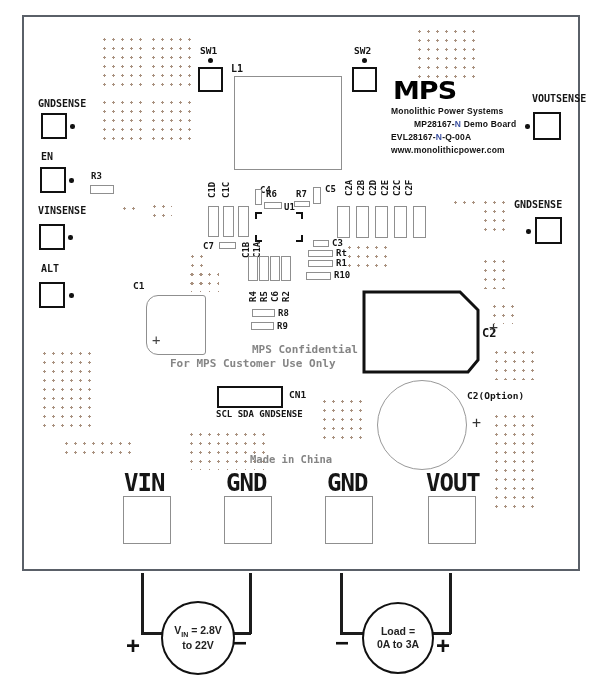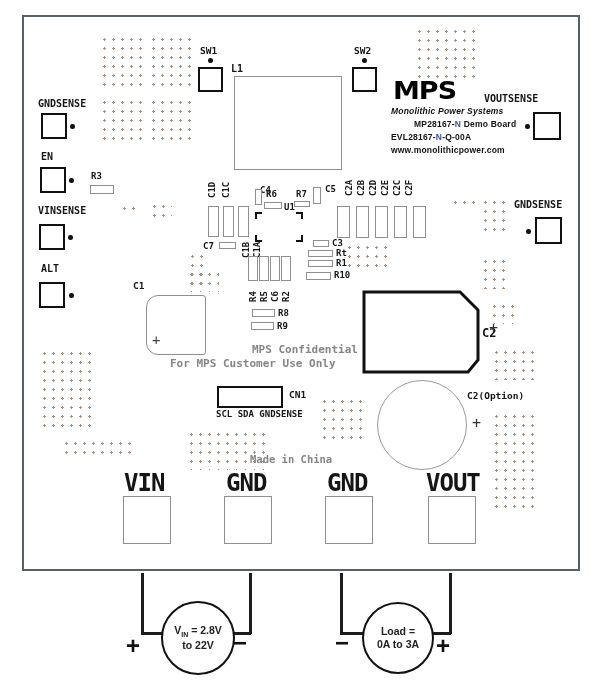--- a/index.html
+++ b/index.html
@@ -61,42 +61,42 @@
   <div class="abs bdot" style="left:208px;top:58px;width:5px;height:5px;"></div>
   <div class="abs blackbox" style="left:198px;top:67px;width:25px;height:25px;"></div>
   <div class="abs lbl" style="left:354px;top:46px;font-size:9.5px;text-align:right;">SW2</div>
   <div class="abs bdot" style="left:362px;top:58px;width:5px;height:5px;"></div>
   <div class="abs blackbox" style="left:352px;top:67px;width:25px;height:25px;"></div>
 
   <div class="abs lbl" style="left:231px;top:64px;font-size:10px;text-align:center;">L1</div>
   <div class="abs part" style="left:234px;top:76px;width:108px;height:94px;border-width:1.5px;"></div>
 
   <div class="abs logo" style="left:393px;top:76px;">MPS</div>
-  <div class="abs tb" style="left:391px;top:107px;font-style:italic;">Monolithic Power Systems</div>
+  <div class="abs tb" style="left:391px;top:107px;">Monolithic Power Systems</div>
   <div class="abs tb" style="left:391px;top:120px;padding-left:23px;"><span>MP28167-</span><span class="bluechar">N</span><span> Demo Board</span></div>
   <div class="abs tb" style="left:391px;top:133px;"><span>EVL28167-</span><span class="bluechar">N</span><span>-Q-00A</span></div>
   <div class="abs tb" style="left:391px;top:146px;">www.monolithicpower.com</div>
 
   <div class="abs lbl" style="left:38px;top:99px;font-size:10px;">GNDSENSE</div>
   <div class="abs blackbox" style="left:41px;top:113px;width:26px;height:26px;"></div>
   <div class="abs bdot" style="left:70px;top:124px;width:4.5px;height:4.5px;"></div>
 
   <div class="abs lbl" style="left:41px;top:152px;font-size:10px;">EN</div>
   <div class="abs blackbox" style="left:40px;top:167px;width:26px;height:26px;"></div>
   <div class="abs bdot" style="left:69px;top:178px;width:4.5px;height:4.5px;"></div>
 
   <div class="abs lbl" style="left:38px;top:206px;font-size:10px;">VINSENSE</div>
   <div class="abs blackbox" style="left:39px;top:224px;width:26px;height:26px;"></div>
   <div class="abs bdot" style="left:68px;top:235px;width:4.5px;height:4.5px;"></div>
 
   <div class="abs lbl" style="left:41px;top:264px;font-size:10px;">ALT</div>
   <div class="abs blackbox" style="left:39px;top:282px;width:26px;height:26px;"></div>
   <div class="abs bdot" style="left:69px;top:293px;width:4.5px;height:4.5px;"></div>
 
-  <div class="abs lbl" style="left:484px;top:94px;font-size:10px;">VOUTSENSE</div>
+  <div class="abs lbl" style="left:532px;top:94px;font-size:10px;">VOUTSENSE</div>
   <div class="abs blackbox" style="left:533px;top:112px;width:28px;height:28px;"></div>
   <div class="abs bdot" style="left:525px;top:124px;width:4.5px;height:4.5px;"></div>
 
   <div class="abs lbl" style="left:514px;top:200px;font-size:10px;">GNDSENSE</div>
   <div class="abs blackbox" style="left:535px;top:217px;width:27px;height:27px;"></div>
   <div class="abs bdot" style="left:526px;top:229px;width:4.5px;height:4.5px;"></div>
 
   <div class="abs lbl" style="left:91px;top:172px;font-size:9px;">R3</div>
   <div class="abs part" style="left:90px;top:185px;width:24px;height:9px;"></div>
 

